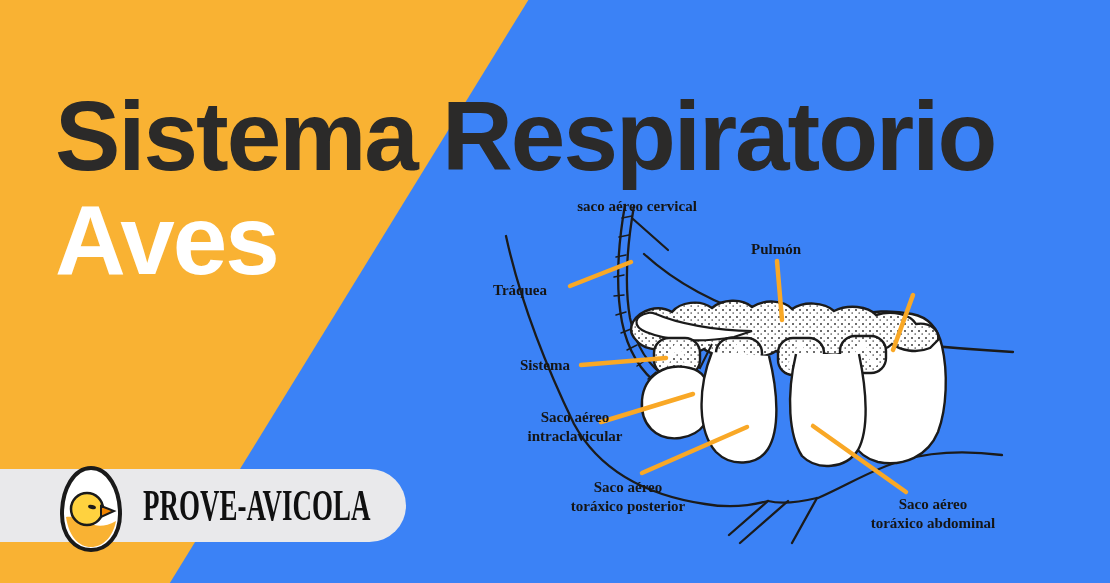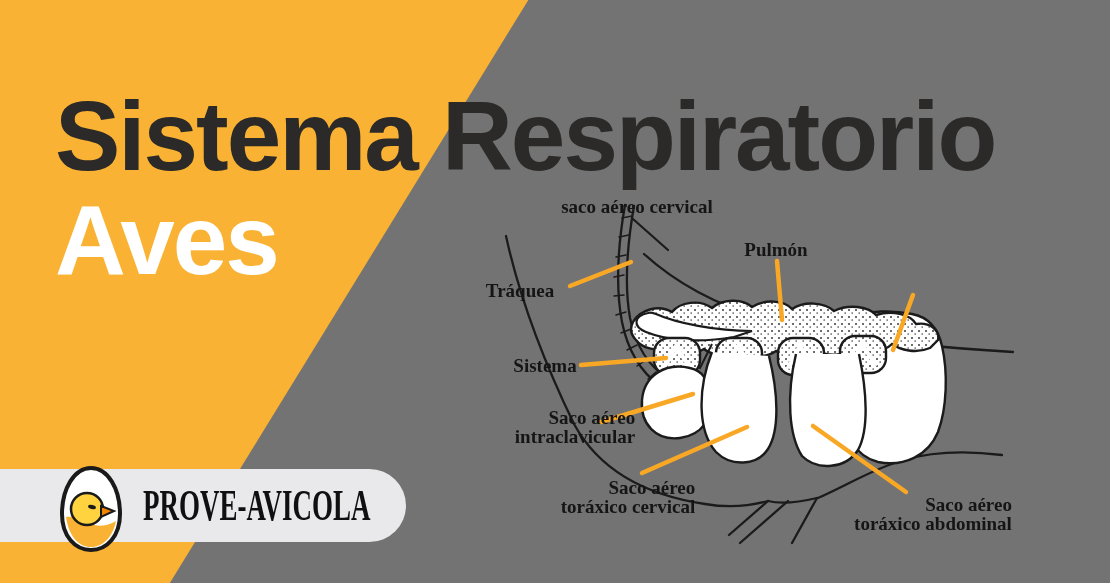--- a/index.html
+++ b/index.html
@@ -1,36 +1,36 @@
 <!DOCTYPE html>
 <html><head>
 <meta charset="utf-8">
 <style>
   html,body{margin:0;padding:0;background:#fff;}
-  #stage{position:relative;width:1110px;height:583px;overflow:hidden;background:#737373;
+  #stage{position:relative;width:1110px;height:583px;overflow:hidden;background:#3b82f6;
          font-family:"Liberation Sans","DejaVu Sans",sans-serif;}
   
   .banner{position:absolute;left:0;top:0;width:1110px;height:583px;background:#F9B233;
           clip-path:polygon(0 0,47.6% 0,15.3% 100%,0 100%);}
   
   .title{position:absolute;left:55px;top:84px;font-size:98px;line-height:104px;
          font-weight:bold;letter-spacing:-2px;color:#2B2A29;white-space:nowrap;}
   .title .l3{color:#ffffff;}
   
   .logo-pill{position:absolute;left:0;top:469px;width:406px;height:73px;background:#E9E9EB;
              border-radius:0 40px 40px 0;}
   .logo-text{position:absolute;left:143px;top:483px;font-family:"Liberation Serif","DejaVu Serif",serif;
              font-weight:bold;font-size:45px;line-height:45px;color:#101010;white-space:nowrap;
              transform:scaleX(0.60);transform-origin:left center;letter-spacing:0px;}
   .egg{position:absolute;left:59px;top:465px;}
   
   .sketch{position:absolute;left:0;top:0;}
   
   .dlab{position:absolute;font-family:"Liberation Serif","DejaVu Serif",serif;font-weight:bold;
-        font-size:19px;line-height:19px;color:#151515;text-align:right;white-space:nowrap;
+        font-size:15px;line-height:19px;color:#151515;text-align:center;white-space:nowrap;
         transform:translate(-50%,-50%);}
 </style>
 </head>
 <body>
 
 <div id="stage">
 
   <div class="banner"></div>
 
   <div class="title">
@@ -118,21 +118,21 @@
   <div class="dlab" style="left:637px;top:206px">saco aéreo cervical</div>
   <div class="dlab" style="left:776px;top:249px">Pulmón</div>
   <div class="dlab" style="left:520px;top:290px">Tráquea</div>
   <div class="dlab" style="left:545px;top:365px">Sistema</div>
   <div class="dlab" style="left:575px;top:427px">
     <div>Saco aéreo</div>
     <div>intraclavicular</div>
   </div>
   <div class="dlab" style="left:628px;top:497px">
     <div>Saco aéreo</div>
-    <div>toráxico cervical</div>
+    <div>toráxico posterior</div>
   </div>
   <div class="dlab" style="left:933px;top:514px">
     <div>Saco aéreo</div>
     <div>toráxico abdominal</div>
   </div>
 
   <div class="logo-pill"></div>
   <svg class="egg" width="64" height="88" viewBox="0 0 64 88">
     <path d="M 32,3 C 15,3 3,24 3,49 C 3,71 16,85 32,85 C 48,85 61,71 61,49 C 61,24 49,3 32,3 Z" fill="#ffffff" stroke="#1a1a1a" stroke-width="4"></path>
     <path d="M 7,52 C 10,72 20,82 32,82 C 44,82 54,72 57,56 C 46,62 38,62 30,58 C 20,53 12,51 7,52 Z" fill="#F9B233" stroke="none"></path>

